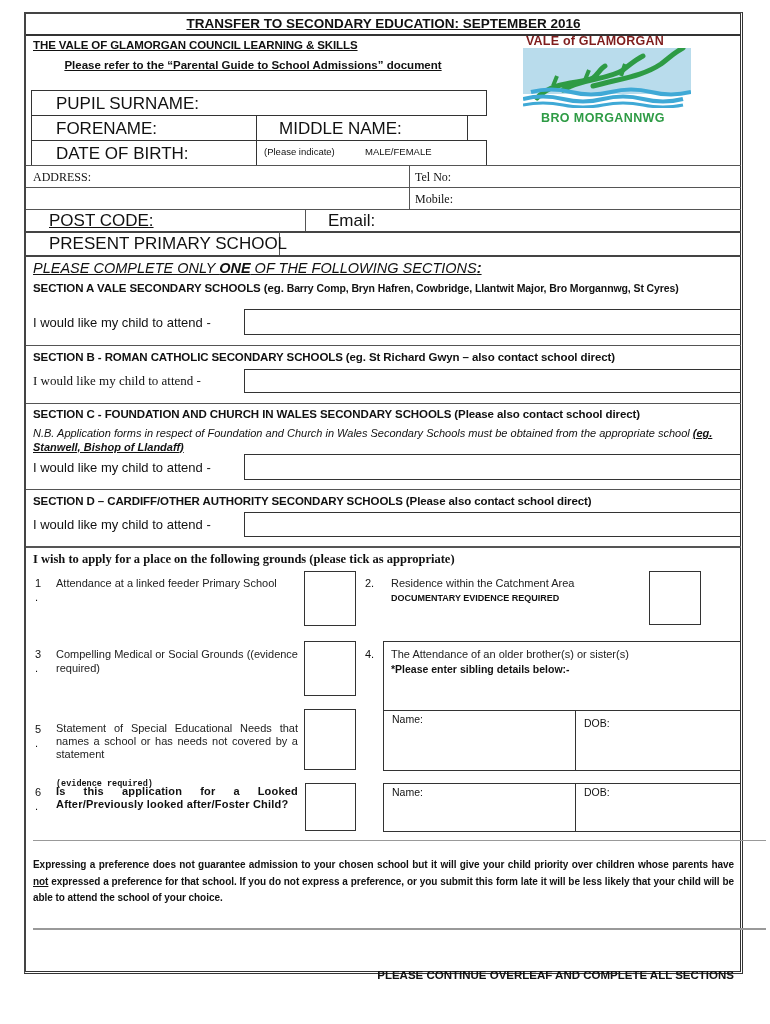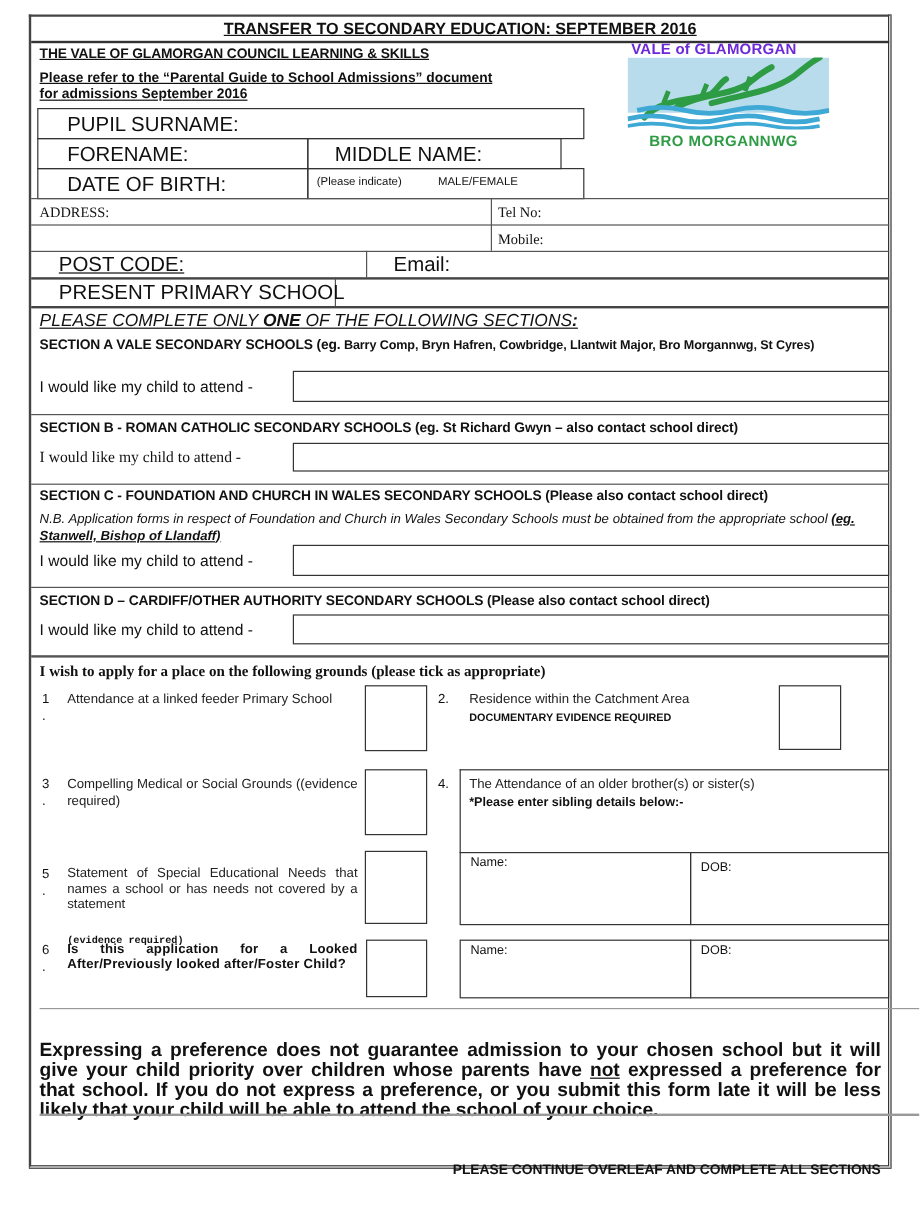--- a/index.html
+++ b/index.html
@@ -6,50 +6,49 @@
   body { width: 770px; height: 1024px; position: relative; overflow: hidden;
          font-family: "Liberation Sans", sans-serif; color: #111; }
   .abs { position: absolute; box-sizing: border-box; }
   .frame { left: 24px; top: 12px; width: 719px; height: 962px;
            border: 2px solid #444; border-right: 3px double #333; border-bottom: 3px double #333; }
   .hline { position: absolute; height: 0; border-top: 1.5px solid #555; }
   .vline { position: absolute; width: 0; border-left: 1.5px solid #555; }
   .title { left: 26px; top: 14px; width: 715px; height: 20px; text-align: center;
            font-weight: bold; font-size: 13.5px; text-decoration: underline; line-height: 20px; }
   .council { left: 33px; top: 39px; font-size: 11.5px; font-weight: bold; text-decoration: underline; letter-spacing: -0.1px; }
-  .refer { left: 33px; top: 58px; font-size: 11.5px; font-weight: bold; text-decoration: underline; line-height: 14px; width: 440px; }
+  .refer { left: 33px; top: 58px; font-size: 11.5px; font-weight: bold; text-decoration: underline; line-height: 14px; width: 440px; text-align: center; }
   .lbl { font-size: 17px; line-height: 14px; padding-left: 16px; }
   .serif { font-family: "Liberation Serif", serif; font-size: 12px; }
   .cell { position: absolute; box-sizing: border-box; border: 1px solid #333; }
   .sec-head { font-size: 11.5px; font-weight: bold; letter-spacing: -0.1px; }
   .attend-label { font-size: 13px; }
   .attend-box { border: 1px solid #333; background: #fff; }
   .tick { border: 1px solid #333; background: #fff; }
   .num { font-size: 11px; line-height: 14px; }
   .ground { font-size: 11px; line-height: 14px; color: #222; }
-  .notice { left: 33px; top: 857px; width: 701px; font-size: 16px; font-weight: bold; line-height: 16.5px; text-align: justify; letter-spacing: -0.05px; margin-top: 11px; }
+  .notice { left: 33px; top: 857px; width: 701px; font-size: 10px; font-weight: bold; line-height: 16.5px; text-align: justify; letter-spacing: -0.05px; }
   .continue { right: 36px; top: 945px; font-size: 11.5px; font-weight: bold; margin-top: 24px; }
   .logo { left: 520px; top: 34px; width: 178px; height: 92px; }
 </style>
 </head>
 <body>
 
 <div class="abs frame"></div>
 <div class="hline" style="left:26px; top:34px; width:715px; border-top:2px solid #333;"></div>
 
 <div class="abs title">TRANSFER TO SECONDARY EDUCATION: SEPTEMBER 2016</div>
 
 <div class="abs council">THE VALE OF GLAMORGAN COUNCIL LEARNING &amp; SKILLS</div>
 <div class="abs refer">
   <div>Please refer to the “Parental Guide to School Admissions” document</div>
-  <div>for admissions September 2016</div>
 </div>
 
 <div class="abs logo">
-  <div style="position:absolute; left:6px; top:0; font-weight:bold; font-size:12.5px; color:#6d28d9; letter-spacing:0.2px;">VALE of GLAMORGAN</div>
+  <div style="position:absolute; left:6px; top:0; font-weight:bold; font-size:12.5px; color:#7f1d1d; letter-spacing:0.2px;">VALE of GLAMORGAN</div>
   <svg width="168" height="60" viewBox="0 0 168 60" style="position:absolute; left:3px; top:14px;">
     <rect x="0" y="0" width="168" height="46" fill="#b9dcec"></rect>
     <path d="M0 46 L0 30 L168 10 L168 46 Z" fill="#ffffff" opacity="0"></path>
     <path d="M14 50 C 30 32, 60 36, 70 30 C 75 26, 78 20, 82 18 M 40 42 C 60 30, 85 32, 100 22 C 108 16, 112 12, 120 8 M 70 38 C 100 30, 120 28, 138 16 C 146 10, 152 4, 160 0" stroke="#2e9b45" stroke-width="5" fill="none" stroke-linecap="round"></path>
     <path d="M30 38 l4 -10 M 62 32 l4 -10 M 98 28 l4 -12" stroke="#2e9b45" stroke-width="4" fill="none"></path>
     <path d="M8 44 Q 28 39 48 44 T 88 44 T 128 44 T 168 44" stroke="#3fa9d6" stroke-width="4" fill="none"></path>
     <path d="M0 51 Q 20 46 40 51 T 80 51 T 120 51 T 160 51" stroke="#3fa9d6" stroke-width="4" fill="none"></path>
     <path d="M0 57 Q 20 53 40 57 T 80 57 T 120 57 T 160 57" stroke="#3fa9d6" stroke-width="3" fill="none"></path>
   </svg>
   <div style="position:absolute; left:10px; top:77px; font-weight:bold; font-size:12.5px; color:#2e9b45; letter-spacing:0.4px;padding-left:11px;">BRO MORGANNWG</div>

